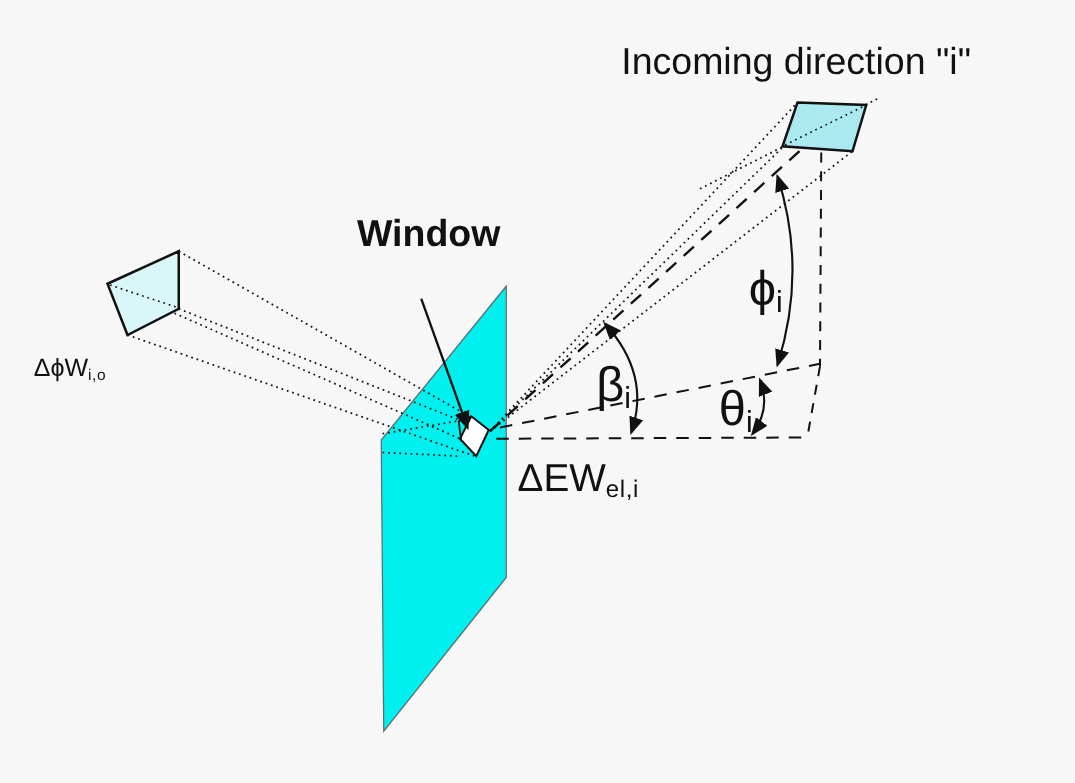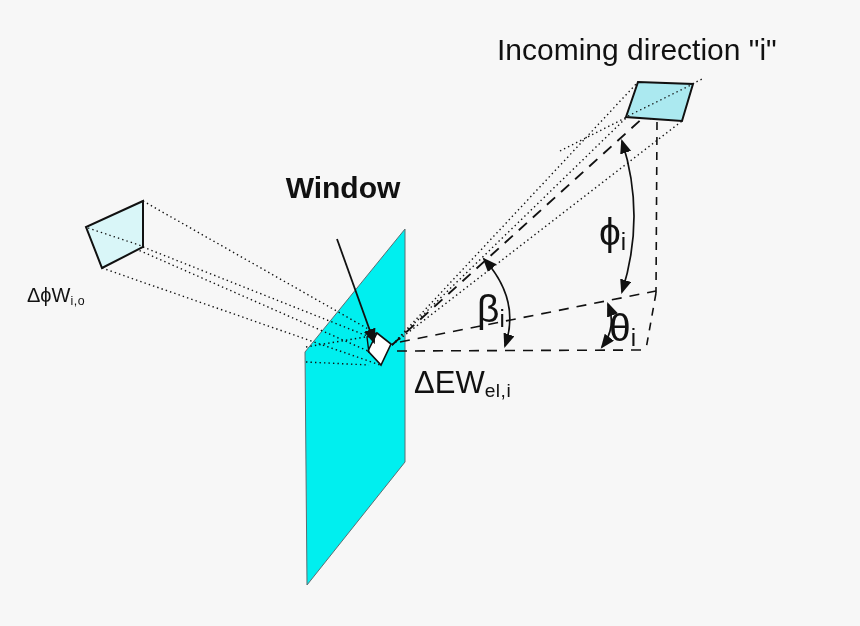--- a/index.html
+++ b/index.html
@@ -88,21 +88,21 @@
   </div>
 
   <div class="lbl" style="left:414px;top:364px;font-size:31px;">
     <span>ΔEW</span><span class="sub">el,i</span>
   </div>
 
   <div class="lbl greek" style="left:599px;top:213px;">
     <span>ϕ</span><span class="sub">i</span>
   </div>
 
-  <div class="lbl greek" style="left:575px;top:309px;margin-left:34px;">
+  <div class="lbl greek" style="left:575px;top:309px;">
     <span>θ</span><span class="sub">i</span>
   </div>
 
   <div class="lbl greek" style="left:477px;top:290px;">
     <span>β</span><span class="sub">i</span>
   </div>
 
 </div>
 
 </body></html>

